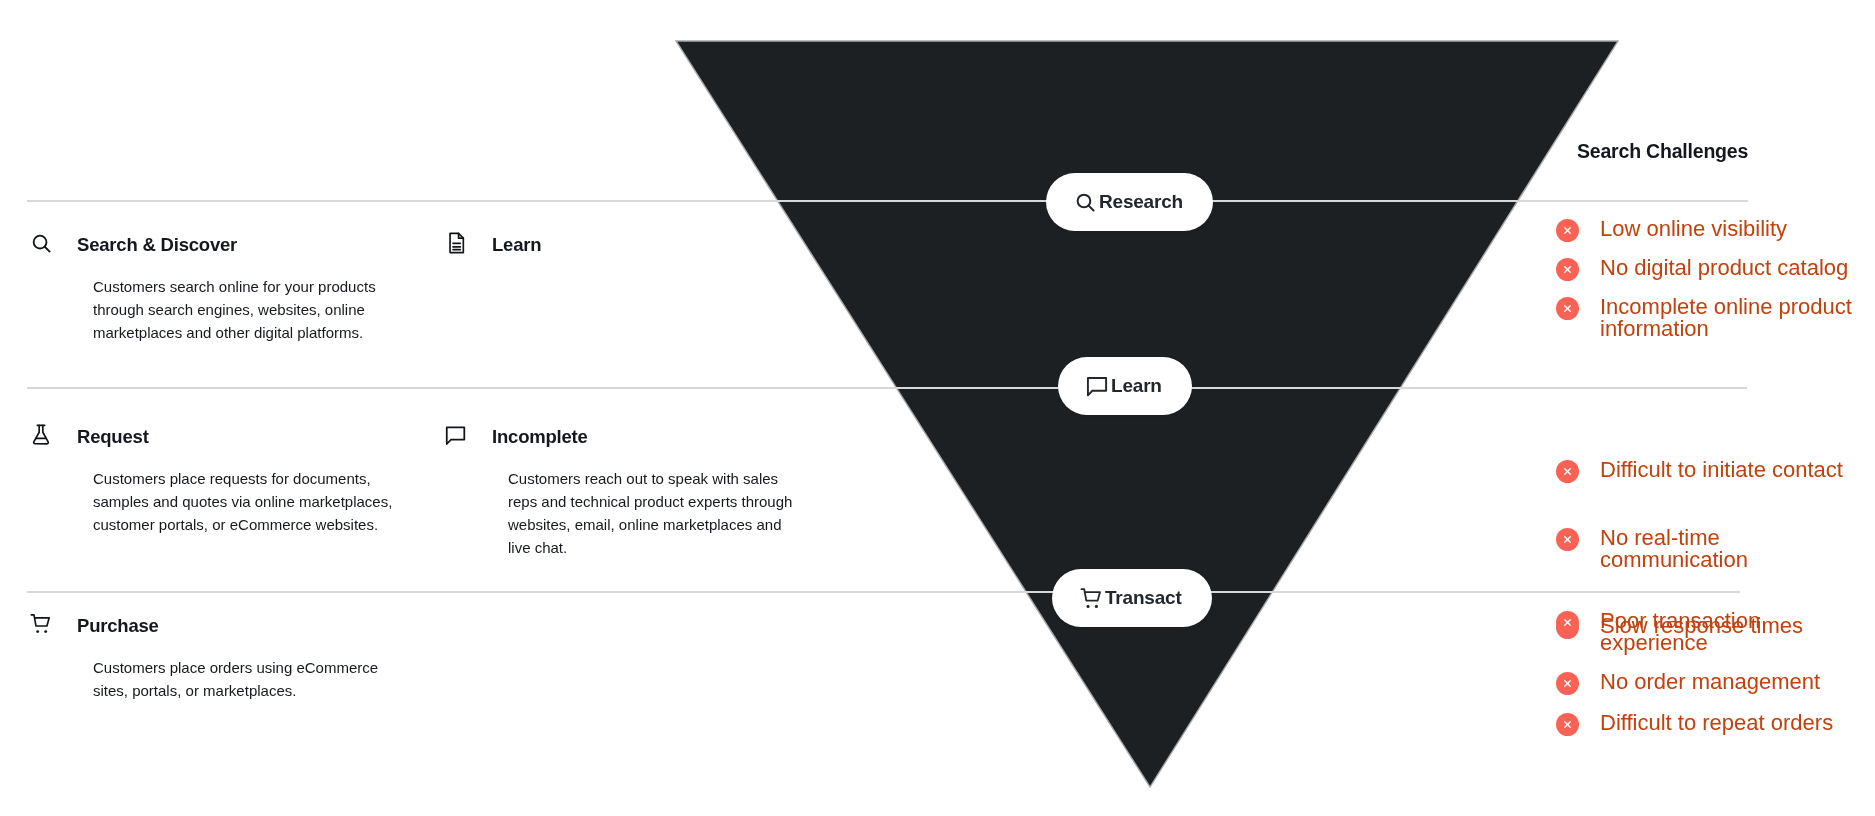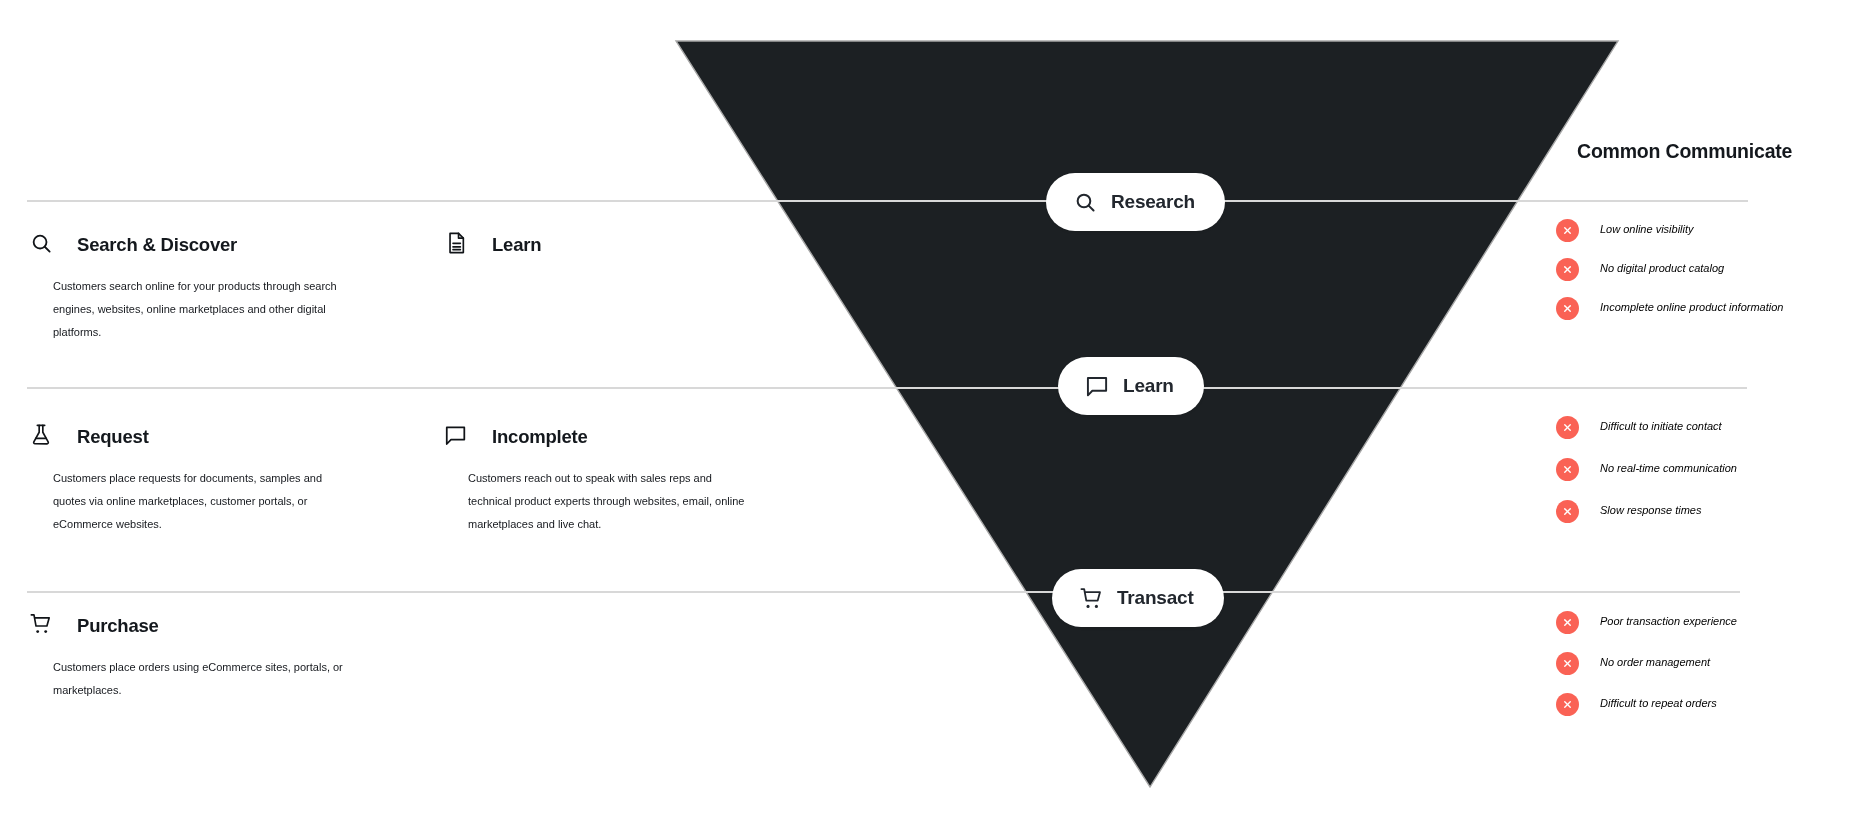--- a/index.html
+++ b/index.html
@@ -66,35 +66,34 @@
   }
   .blk-title {
     margin-left: 50px;
     font-size: 18.5px;
     font-weight: 700;
     letter-spacing: -0.2px;
     line-height: 26px;
     color: #14181d;
   }
   .blk-body {
-    margin-left: 26px;
+    margin-left: 66px;
     margin-top: 13px;
-    font-size: 11px;
+    font-size: 15px;
     line-height: 23px;
     color: #16191e;
     max-width: 305px;
   }
   .col-mid .blk-body { max-width: 290px; }
 
   
   .pill {
     position: absolute;
     display: flex;
     align-items: center;
-    gap: 12px;
     background: #ffffff;
     border-radius: 999px;
     height: 58px;
     padding: 0 30px 0 26px;
     z-index: 6;
     box-shadow: 0 1px 3px rgba(0,0,0,0.10);
   }
   .pill .pill-icon {
     width: 27px; height: 27px;
     display: flex; align-items: center; justify-content: center;
@@ -145,27 +144,26 @@
     border-radius: 50%;
     background: #fa6255;
     display: flex;
     align-items: center;
     justify-content: center;
     margin-top: 1px;
   }
   .chal-badge svg { display: block; }
   .chal-text {
     margin-left: 21px;
-    font-size: 11px;
+    font-size: 22px;
     line-height: 22px;
-    color: #000000;
+    color: #c2410c;
     max-width: 262px;
-    font-style: italic;
-  }
-  .chal-g2 .chal-item { margin-bottom: 18px; }
+  }
+  .chal-g2 .chal-item { margin-bottom: 18px; margin-top: 44px; }
   .chal-g3 .chal-item { margin-bottom: 17px; }
 </style>
 </head>
 <body>
 
 <div id="stage">
 
   <svg class="funnel-layer" viewBox="0 0 1875 816" width="1875" height="816" aria-hidden="true">
     <polygon points="676,41 1618,41 1150,787" fill="#1c2023" stroke="#a7a7a7" stroke-width="1.4"></polygon>
   </svg>
@@ -266,21 +264,21 @@
       <svg width="25" height="25" viewBox="0 0 26 26" fill="none" stroke="currentColor" stroke-width="1.9" stroke-linecap="round" stroke-linejoin="round">
         <path d="M2.5 3.2 L5.4 3.2 L7.6 15.2 L19.4 15.2 L21.8 6.4 L6.2 6.4"></path>
         <circle cx="9.4" cy="21.2" r="1.6" fill="currentColor" stroke="none"></circle>
         <circle cx="18.1" cy="21.2" r="1.6" fill="currentColor" stroke="none"></circle>
       </svg>
     </span>
     <span class="pill-label">Transact</span>
   </div>
 
   <div class="challenges">
-    <div class="challenges-title">Common Communicate</div>
+    <div class="challenges-title">Search Challenges</div>
   </div>
 
   <div class="chal-group chal-g1">
     <div class="chal-item">
       <span class="chal-badge">
         <svg width="11" height="11" viewBox="0 0 12 12" fill="none" stroke="#ffffff" stroke-width="1.5" stroke-linecap="round">
           <line x1="3" y1="3" x2="9" y2="9"></line>
           <line x1="9" y1="3" x2="3" y2="9"></line>
         </svg>
       </span>

